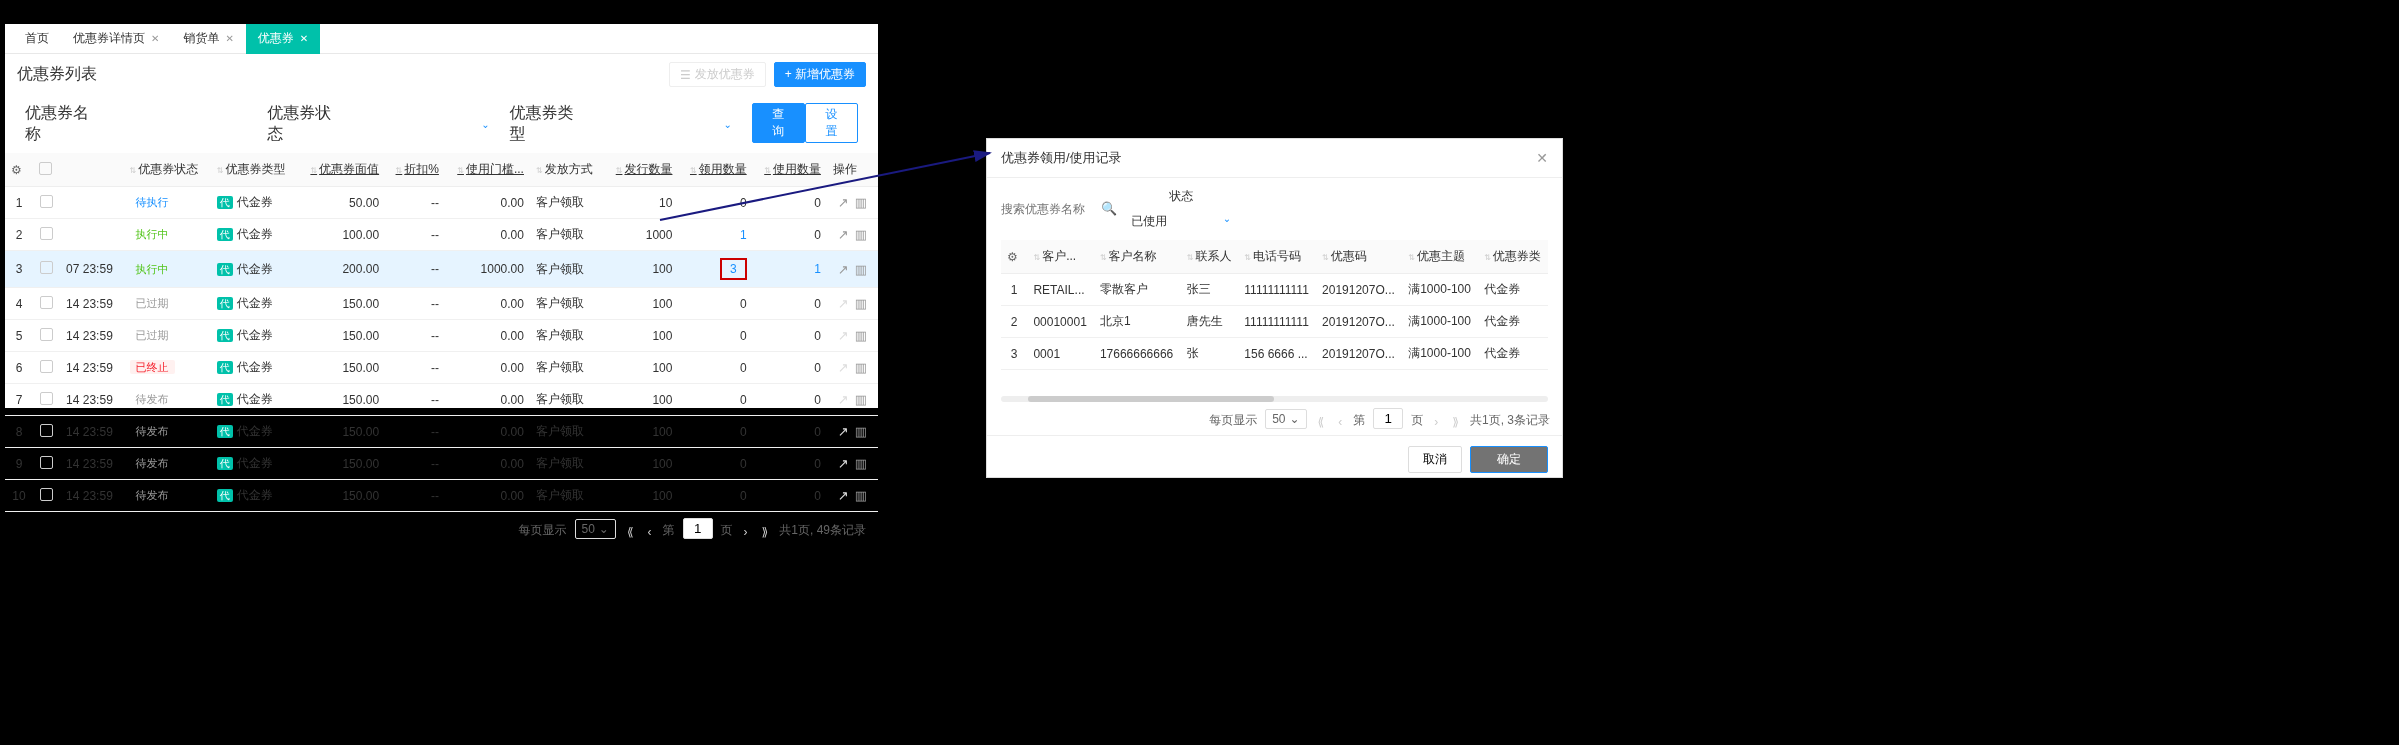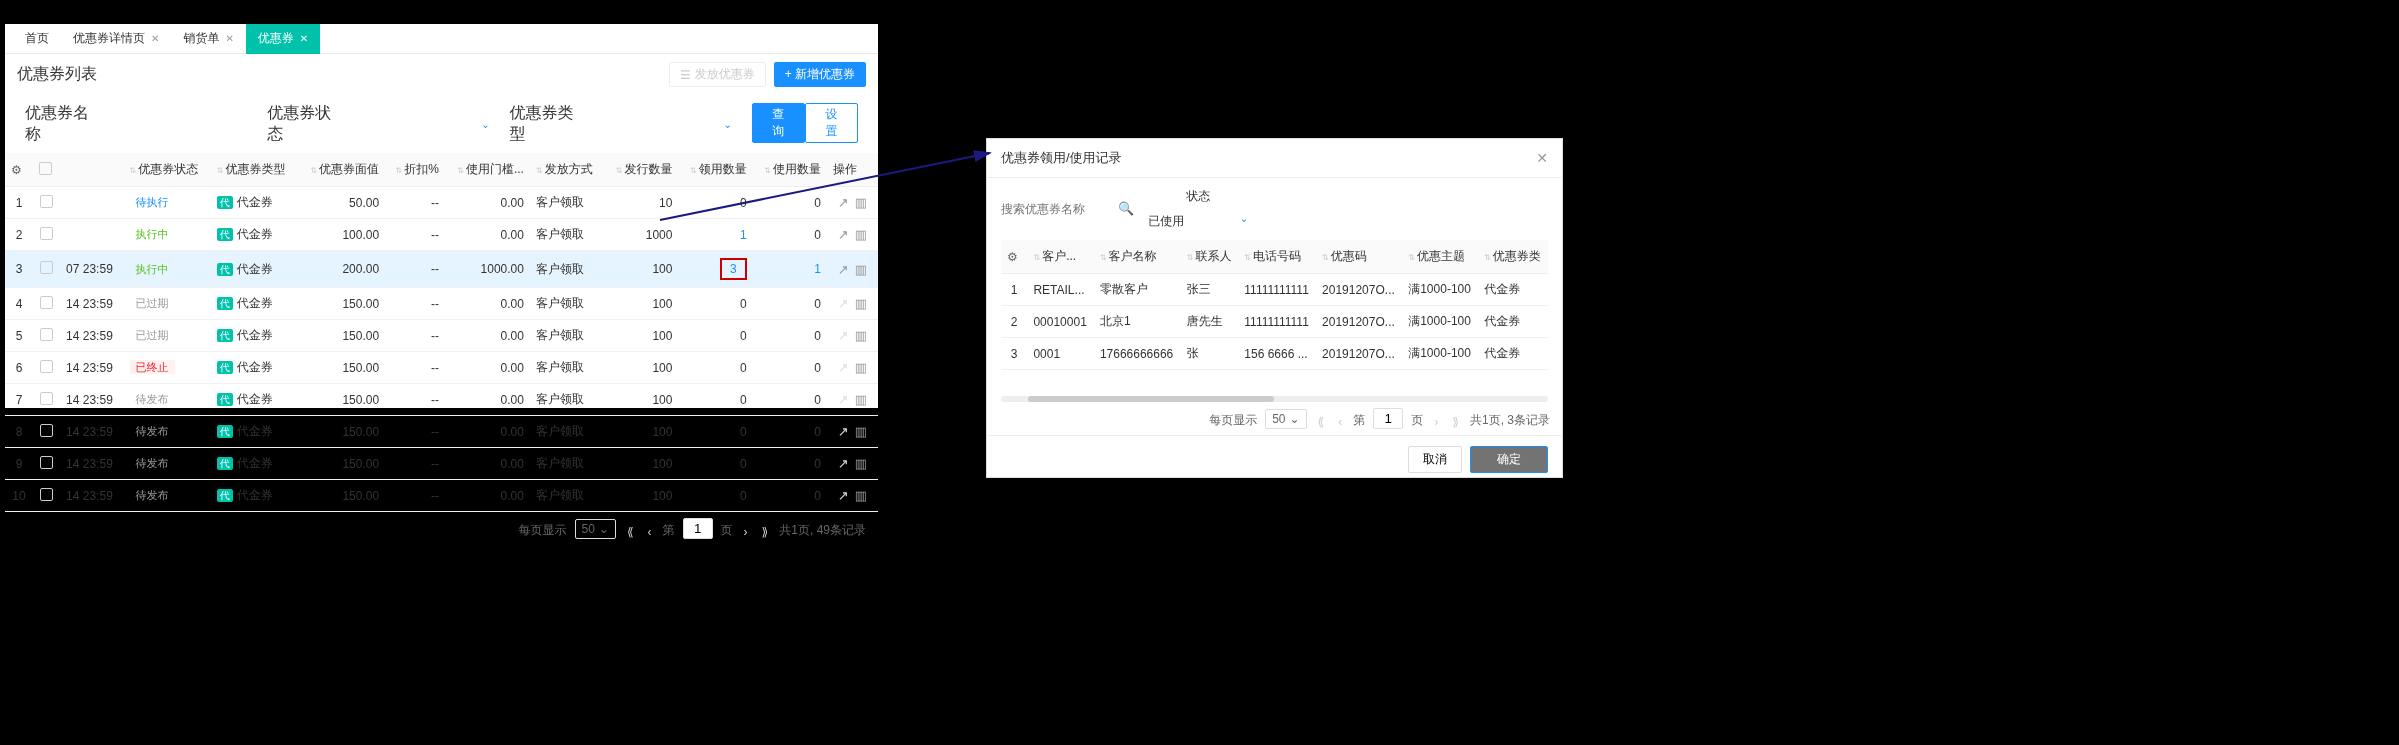--- a/index.html
+++ b/index.html
@@ -30,21 +30,21 @@
 .filter-input { border: none; border-bottom: 1px solid transparent; width: 140px; padding: 2px 0; font-size: 12px; }
 .filter-select { display: flex; align-items: center; justify-content: space-between; width: 140px; cursor: pointer; color: #999; }
 .filter-btns { display: flex; flex-direction: row; margin-left: auto; border-radius: 12px; }
 .btn-search { background: #1890ff; color: #fff; border-color: #1890ff; padding: 2px 14px; }
 .btn-setting { color: #1890ff; border-color: #1890ff; padding: 2px 14px; }
 
 
 .table-wrap { overflow-x: auto; }
 table { width: 100%; border-collapse: collapse; font-size: 12px; }
 th { background: #fafafa; padding: 8px 6px; text-align: left; font-weight: 500; color: #333; border-bottom: 1px solid #eee; white-space: nowrap; }
-th.r { text-align: right; }
+th.r { text-align: right; text-decoration: underline; }
 th .sort { color: #ccc; font-size: 8px; margin-right: 2px; }
 td { padding: 7px 6px; border-bottom: 1px solid #f0f0f0; white-space: nowrap; }
 td.r { text-align: right; }
 td.c { text-align: center; }
 .checkbox { width: 13px; height: 13px; border: 1px solid #ccc; border-radius: 2px; display: inline-block; }
 .gear-icon { display: inline-block; width: 14px; height: 14px; color: #666; }
 .status-badge { padding: 1px 6px; border-radius: 2px; font-size: 11px; }
 .st-pending { color: #1890ff; }
 .st-running { color: #52c41a; }
 .st-expired { color: #999; }
@@ -63,21 +63,21 @@
 .pg-select { border: 1px solid #ddd; padding: 2px 6px; border-radius: 2px; cursor: pointer; display: inline-flex; align-items: center; gap: 4px; }
 .pg-input { width: 30px; border: 1px solid #ddd; text-align: center; padding: 2px; border-radius: 2px; }
 .pg-nav { color: #ccc; cursor: pointer; padding: 0 3px; }
 
 
 .modal-header { display: flex; justify-content: space-between; align-items: center; padding: 10px 14px; border-bottom: 1px solid #eee; }
 .modal-title { font-size: 13px; font-weight: 500; }
 .modal-close { cursor: pointer; color: #999; font-size: 14px; }
 .modal-filters { display: flex; padding: 10px 14px; gap: 14px; align-items: center; }
 .modal-search { border: none; width: 100px; font-size: 12px; color: #999; }
-.modal-search-wrap { display: flex; gap: 17px; border-bottom: 1px solid transparent; }
+.modal-search-wrap { display: flex; gap: 0; border-bottom: 1px solid transparent; }
 .search-icon { color: #1890ff; font-size: 13px; }
 .modal-select { display: flex; align-items: center; gap: 8px; flex-direction: column; }
 .modal-select-val { width: 100px; display: flex; justify-content: space-between; cursor: pointer; }
 .modal-body { padding: 0 14px; min-height: 150px; }
 .modal-footer { display: flex; justify-content: flex-end; gap: 8px; padding: 10px 14px; border-top: 1px solid #eee; }
 .btn-confirm { background: #737373; color: #fff; border-color: #1890ff; padding: 4px 26px; }
 .btn-cancel { padding: 4px 14px; }
 .scroll-hint { height: 6px; background: #eee; margin: 6px 14px 0; border-radius: 3px; position: relative; }
 .scroll-hint::after { content: ''; position: absolute; left: 5%; width: 45%; height: 100%; background: #ccc; border-radius: 3px; }
 

